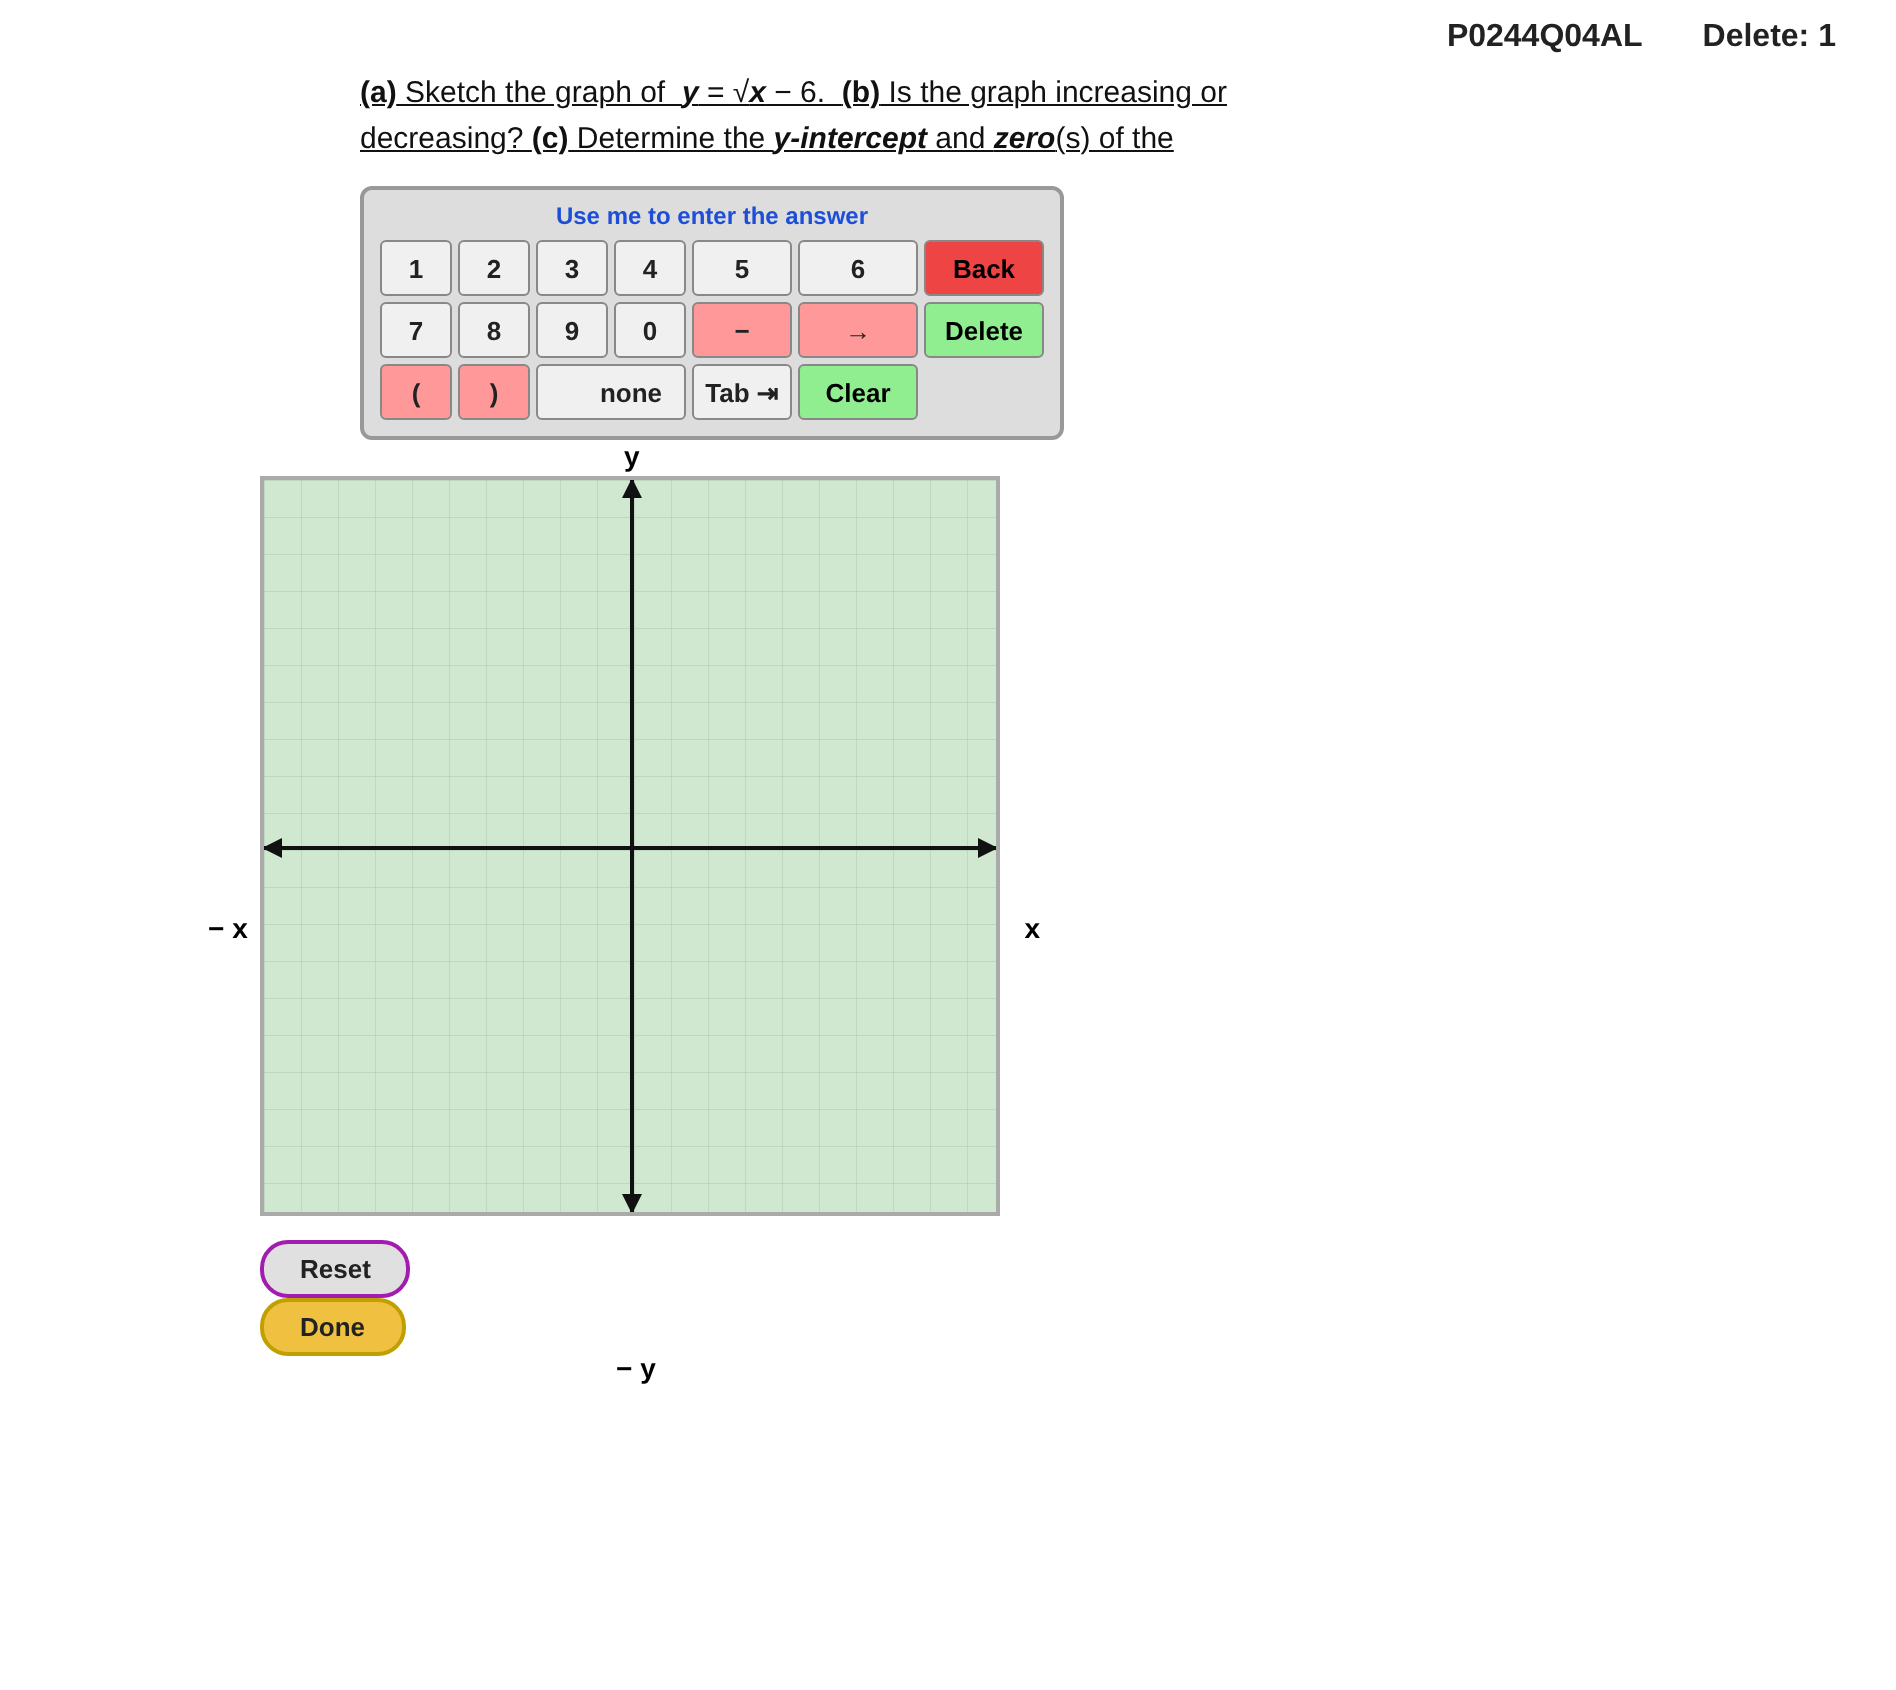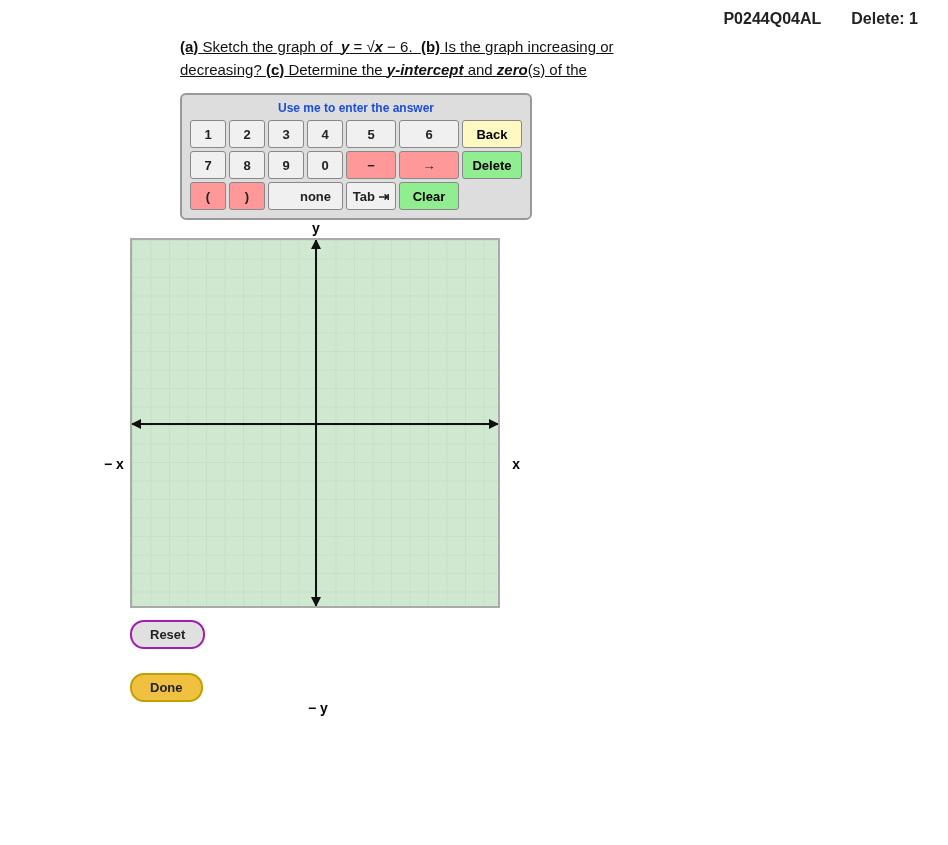--- a/index.html
+++ b/index.html
@@ -79,21 +79,21 @@
       font-size: 13px;
       font-weight: bold;
       cursor: pointer;
       display: flex;
       align-items: center;
       justify-content: center;
       color: #222;
     }
 
     .key-btn.back-btn {
-      background: #fef9c3;
+      background: #ef4444;
       min-width: 60px;
       color: #000;
     }
 
     .key-btn.delete-btn {
       background: #90EE90;
       min-width: 60px;
       color: #000;
     }
 
@@ -261,21 +261,21 @@
       border-radius: 14px;
       padding: 5px 18px;
       font-size: 13px;
       font-weight: bold;
       cursor: pointer;
       color: #222;
       width: fit-content;
     }
 
     .done-btn {
-      margin-top: 24px;
+      margin-top: 0;
       display: block;
       background: #f0c040;
       border: 2px solid #c0a000;
       border-radius: 14px;
       padding: 5px 18px;
       font-size: 13px;
       font-weight: bold;
       cursor: pointer;
       color: #222;
       width: fit-content;

